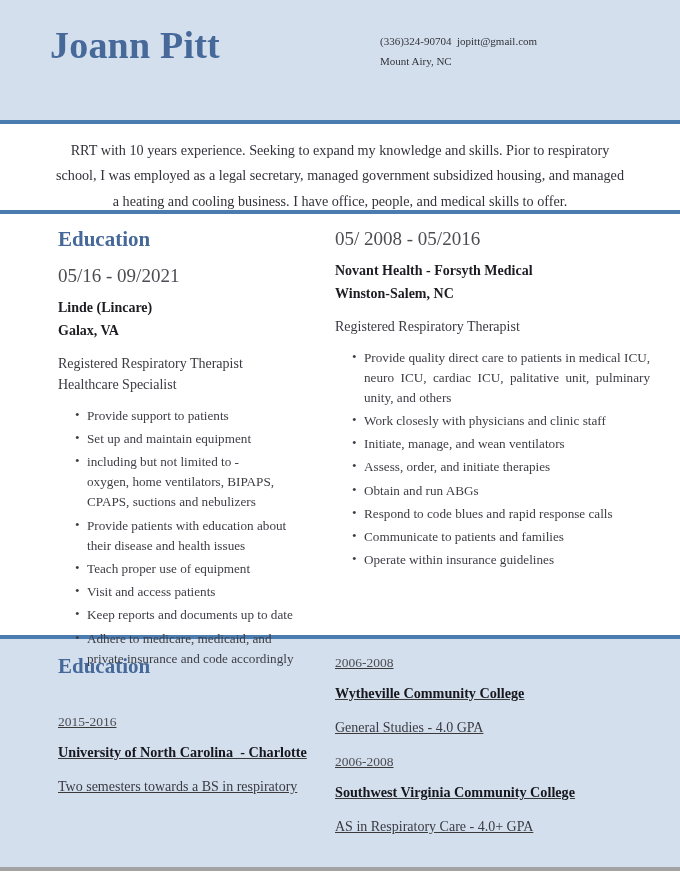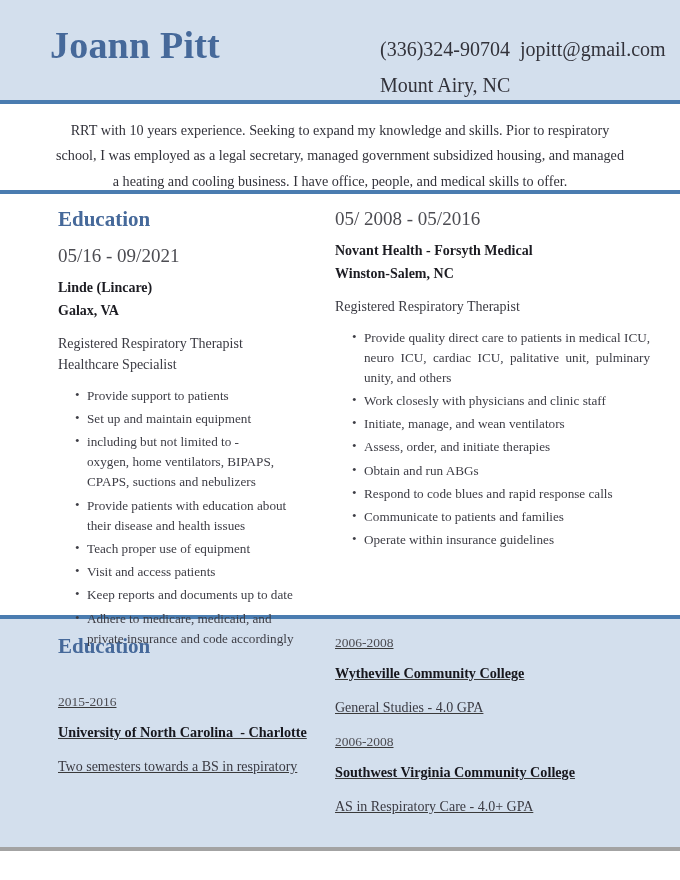--- a/index.html
+++ b/index.html
@@ -21,21 +21,21 @@
     position: relative;
     box-sizing: border-box;
   }
 
   
   .band-header {
     background: #d3dfed;
     padding: 22px 0 18px 0;
     border-bottom: 4px solid #4a7cb0;
     box-sizing: border-box;
-    height: 104px;
+    height: 124px;
   }
   .band-summary {
     background: #ffffff;
     border-bottom: 4px solid #4a7cb0;
     padding: 14px 52px 12px 52px;
     box-sizing: border-box;
     height: 90px;
   }
   .band-experience {
     background: #ffffff;
@@ -70,21 +70,21 @@
     font-size: 38px;
     font-weight: bold;
     color: #46699a;
     letter-spacing: 0.2px;
     line-height: 1.05;
     white-space: nowrap;
   }
   .contact-block {
     flex: 1 1 auto;
     padding-top: 10px;
-    font-size: 20px;
+    font-size: 11px;
     color: #32323a;
     line-height: 1.78;
   }
   .contact-line {
     white-space: pre;
   }
 
   
   .summary-text {
     font-size: 14.2px;

